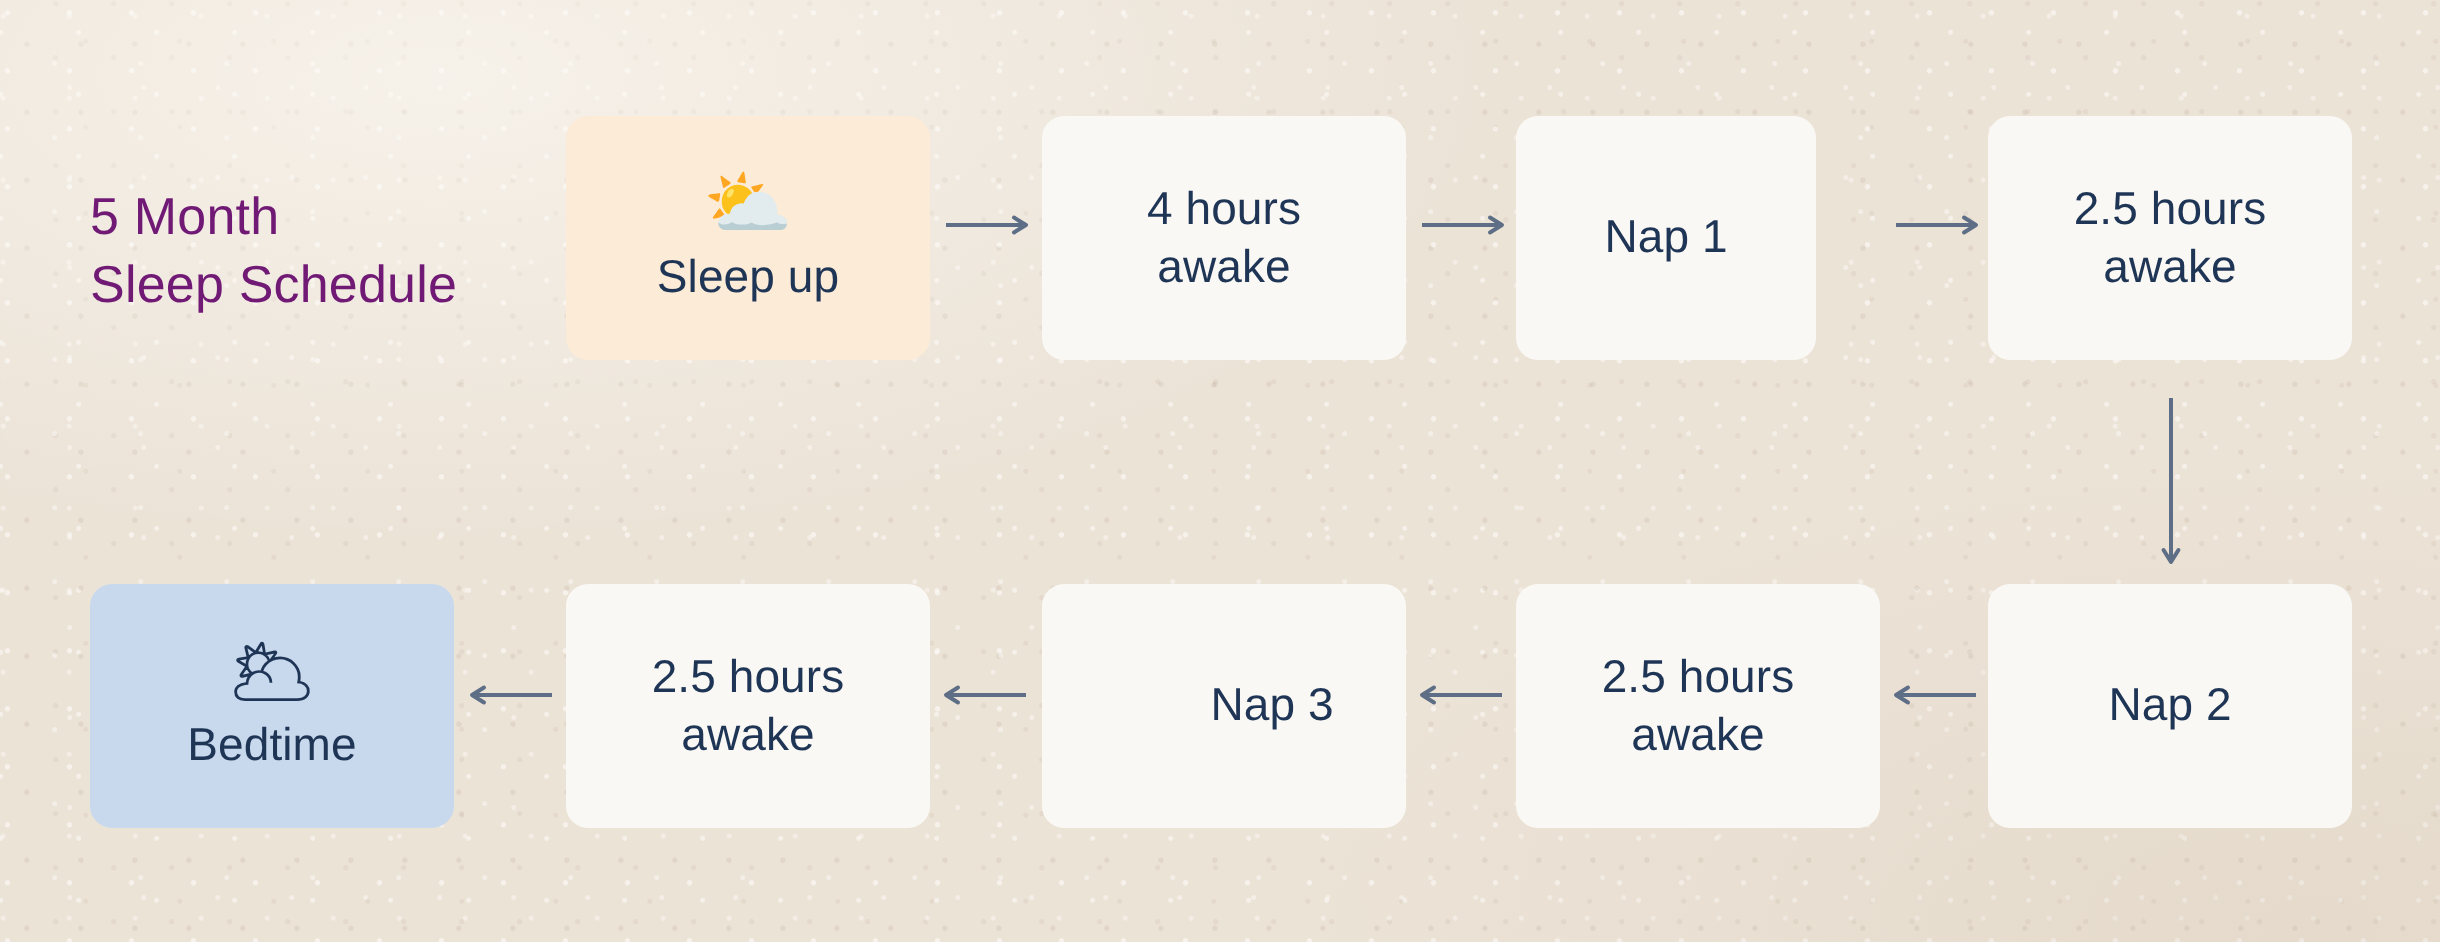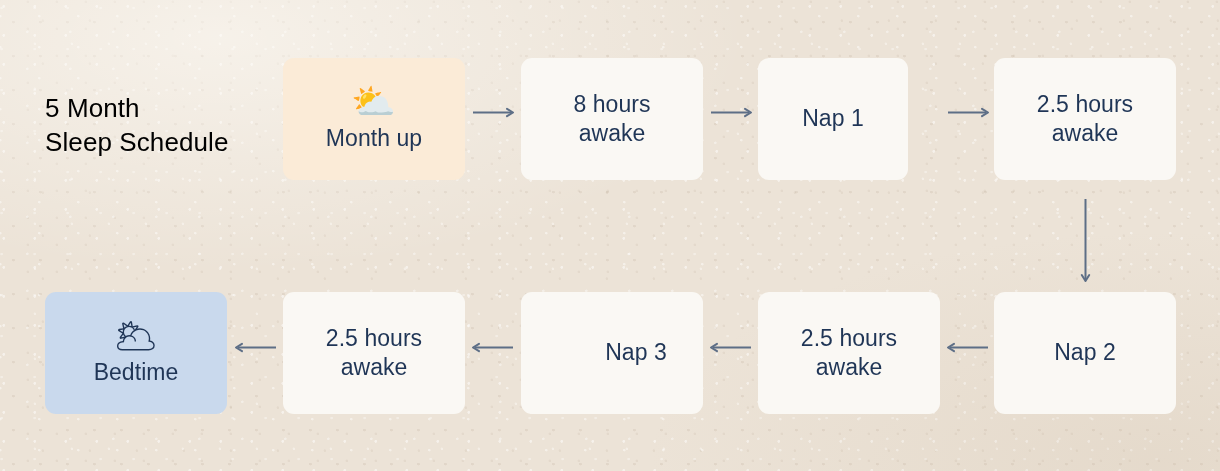--- a/index.html
+++ b/index.html
@@ -47,21 +47,21 @@
 
   
   .title {
     position:absolute;
     left:45px; top:91px;
     width:235px;
     font-size:26px;
     line-height:1.32;
     font-weight:500;
     letter-spacing:.1px;
-    color:#000000;
+    color:#701a75;
     white-space:pre-line;
   }
 
   
   .card {
     position:absolute;
     border-radius:11px;
     display:flex;
     flex-direction:column;
     align-items:center;
@@ -90,22 +90,22 @@
 </style>
 </head>
 <body>
 
 <div id="texture"></div>
 <div id="vignette"></div>
 
 <div id="canvas">
   <div class="title">5 Month
 Sleep Schedule</div>
-<div class="card wake" style="left: 283px; top: 58px; width: 182px; height: 122px;"><span class="emoji" style="font-size: 36px;">⛅</span><span>Month up</span></div>
-    <div class="card plain" style="left: 521px; top: 58px; width: 182px; height: 122px;"><span>8 hours
+<div class="card wake" style="left: 283px; top: 58px; width: 182px; height: 122px;"><span class="emoji" style="font-size: 36px;">⛅</span><span>Sleep up</span></div>
+    <div class="card plain" style="left: 521px; top: 58px; width: 182px; height: 122px;"><span>4 hours
 awake</span></div>
     <div class="card plain" style="left: 758px; top: 58px; width: 150px; height: 122px;"><span>Nap 1</span></div>
     <div class="card plain" style="left: 994px; top: 58px; width: 182px; height: 122px;"><span>2.5 hours
 awake</span></div>
     <div class="card bedtime" style="left: 45px; top: 292px; width: 182px; height: 122px;"><span class="emoji" style="font-size: 36px;">🌥</span><span>Bedtime</span></div>
     <div class="card plain" style="left: 283px; top: 292px; width: 182px; height: 122px;"><span>2.5 hours
 awake</span></div>
     <div class="card plain" style="left: 521px; top: 292px; width: 182px; height: 122px; padding-left: 48px;"><span>Nap 3</span></div>
     <div class="card plain" style="left: 758px; top: 292px; width: 182px; height: 122px;"><span>2.5 hours
 awake</span></div>

